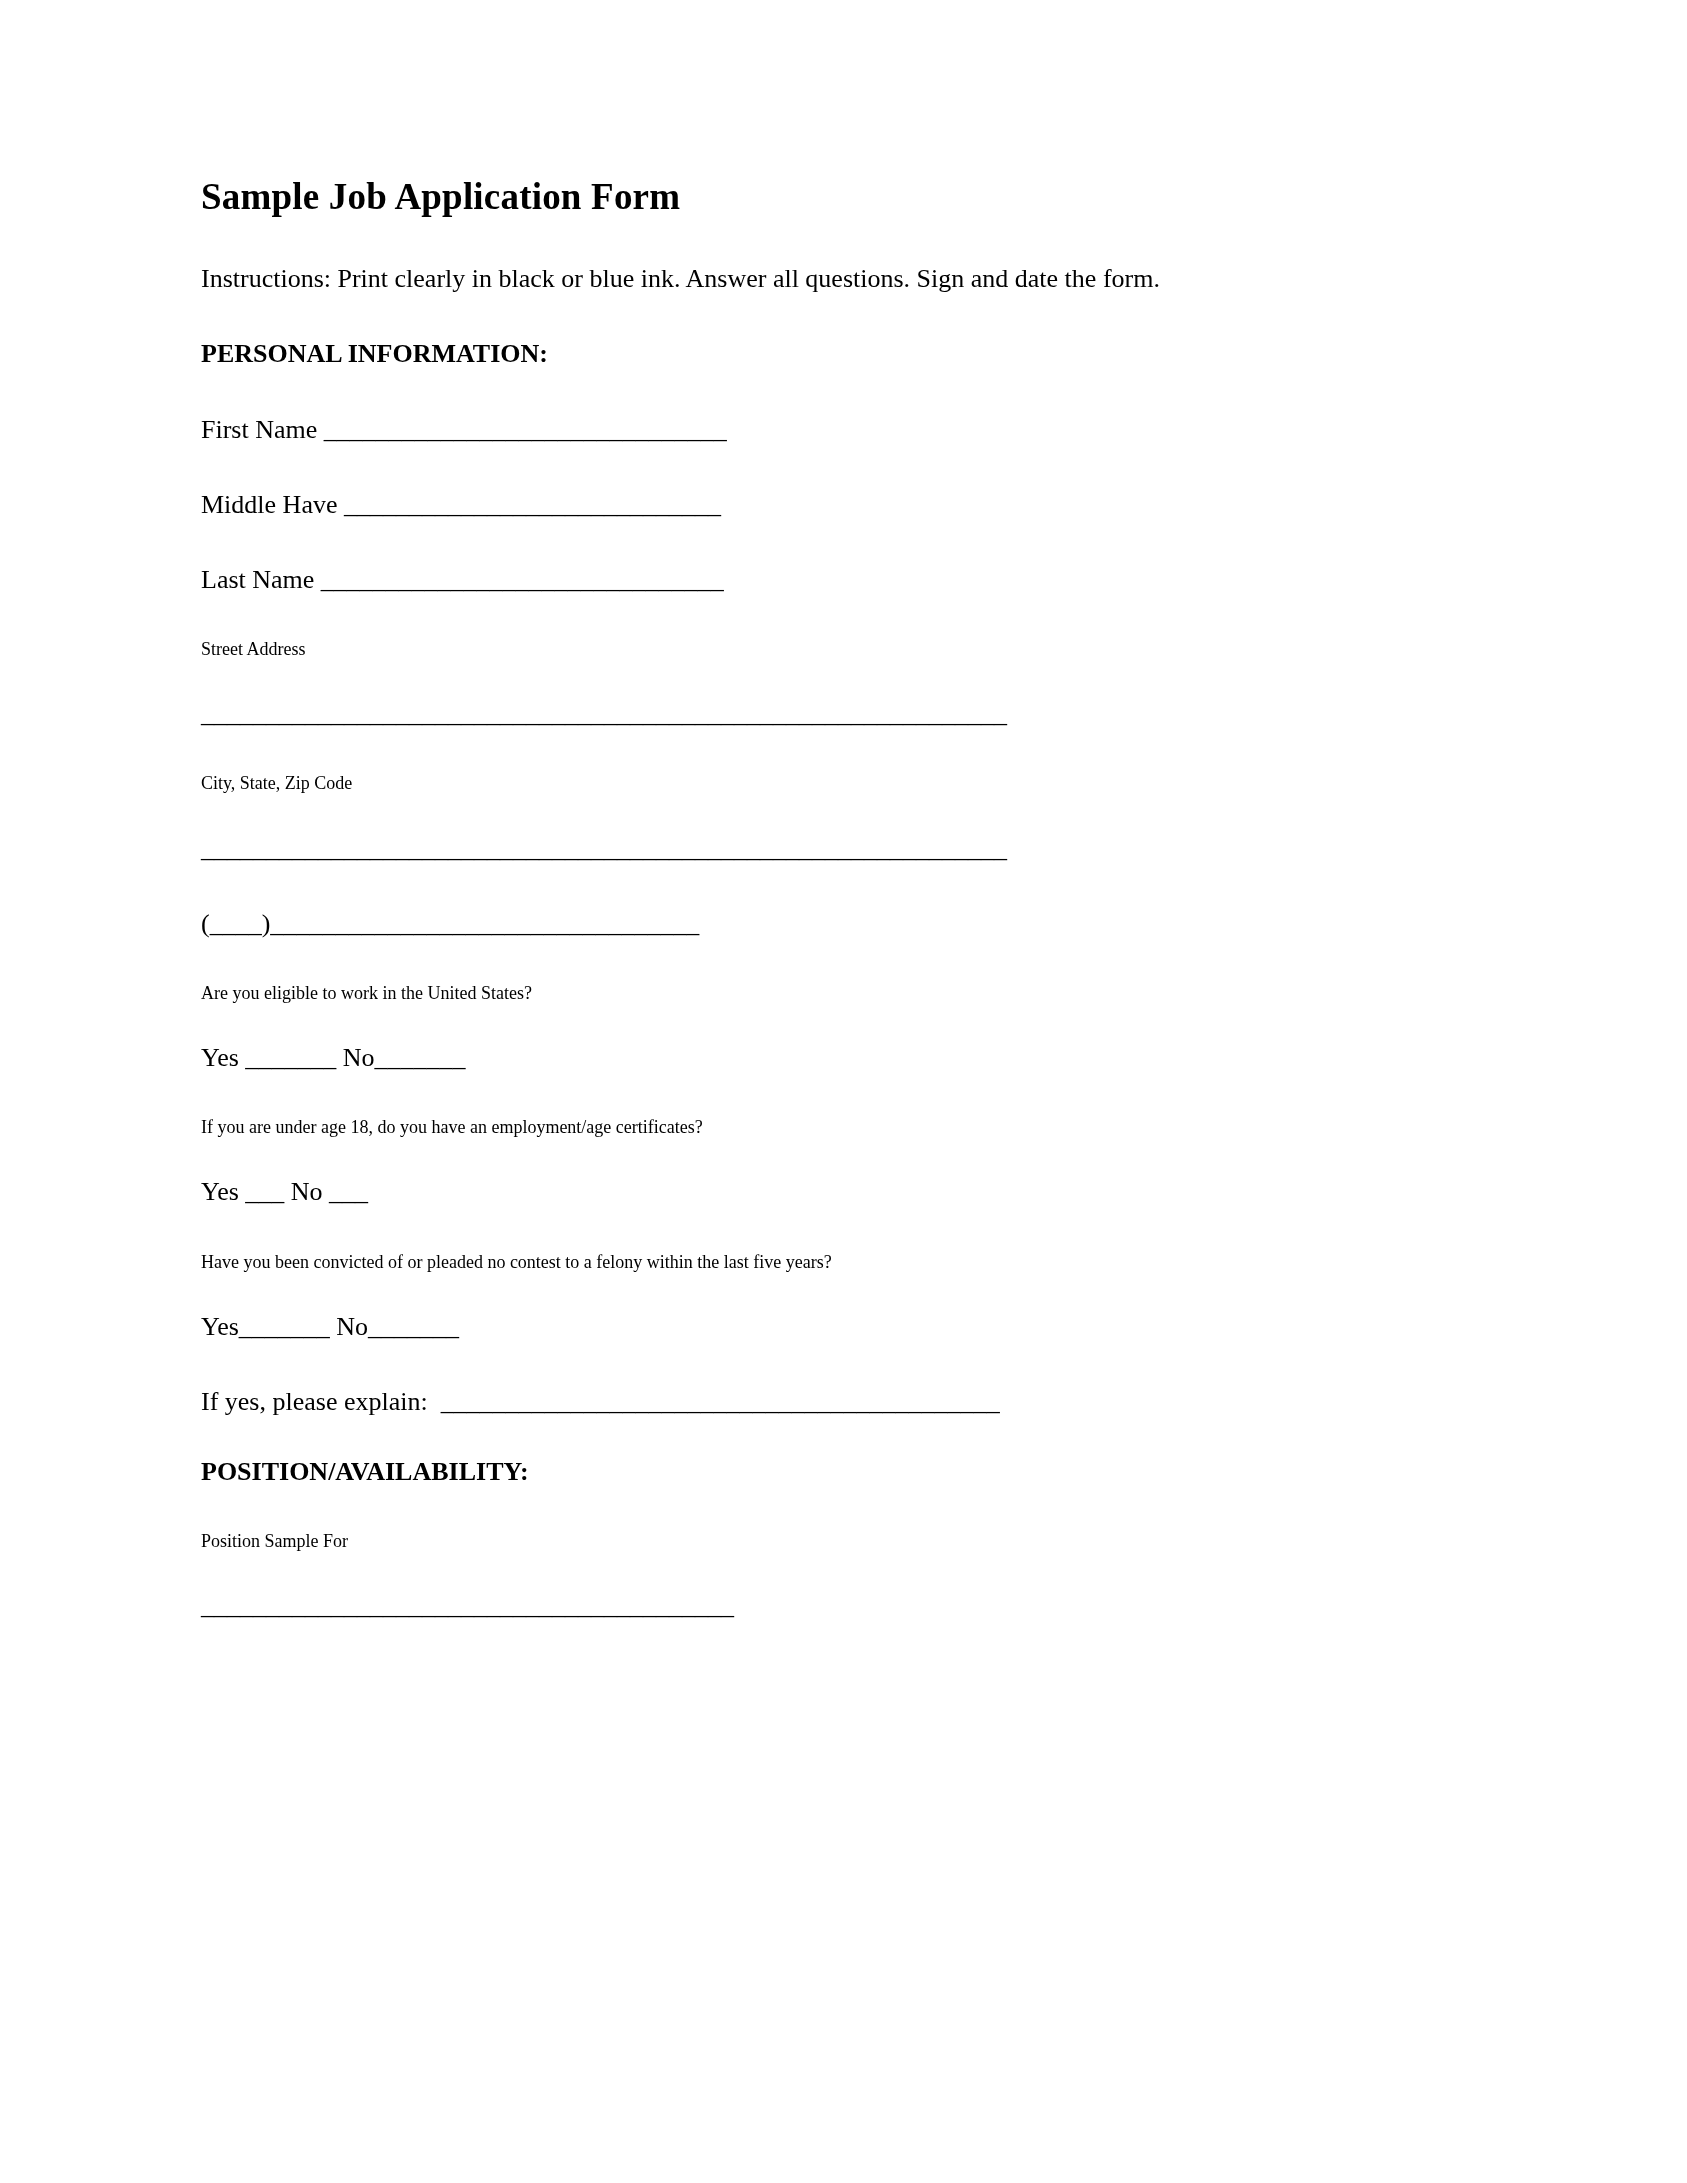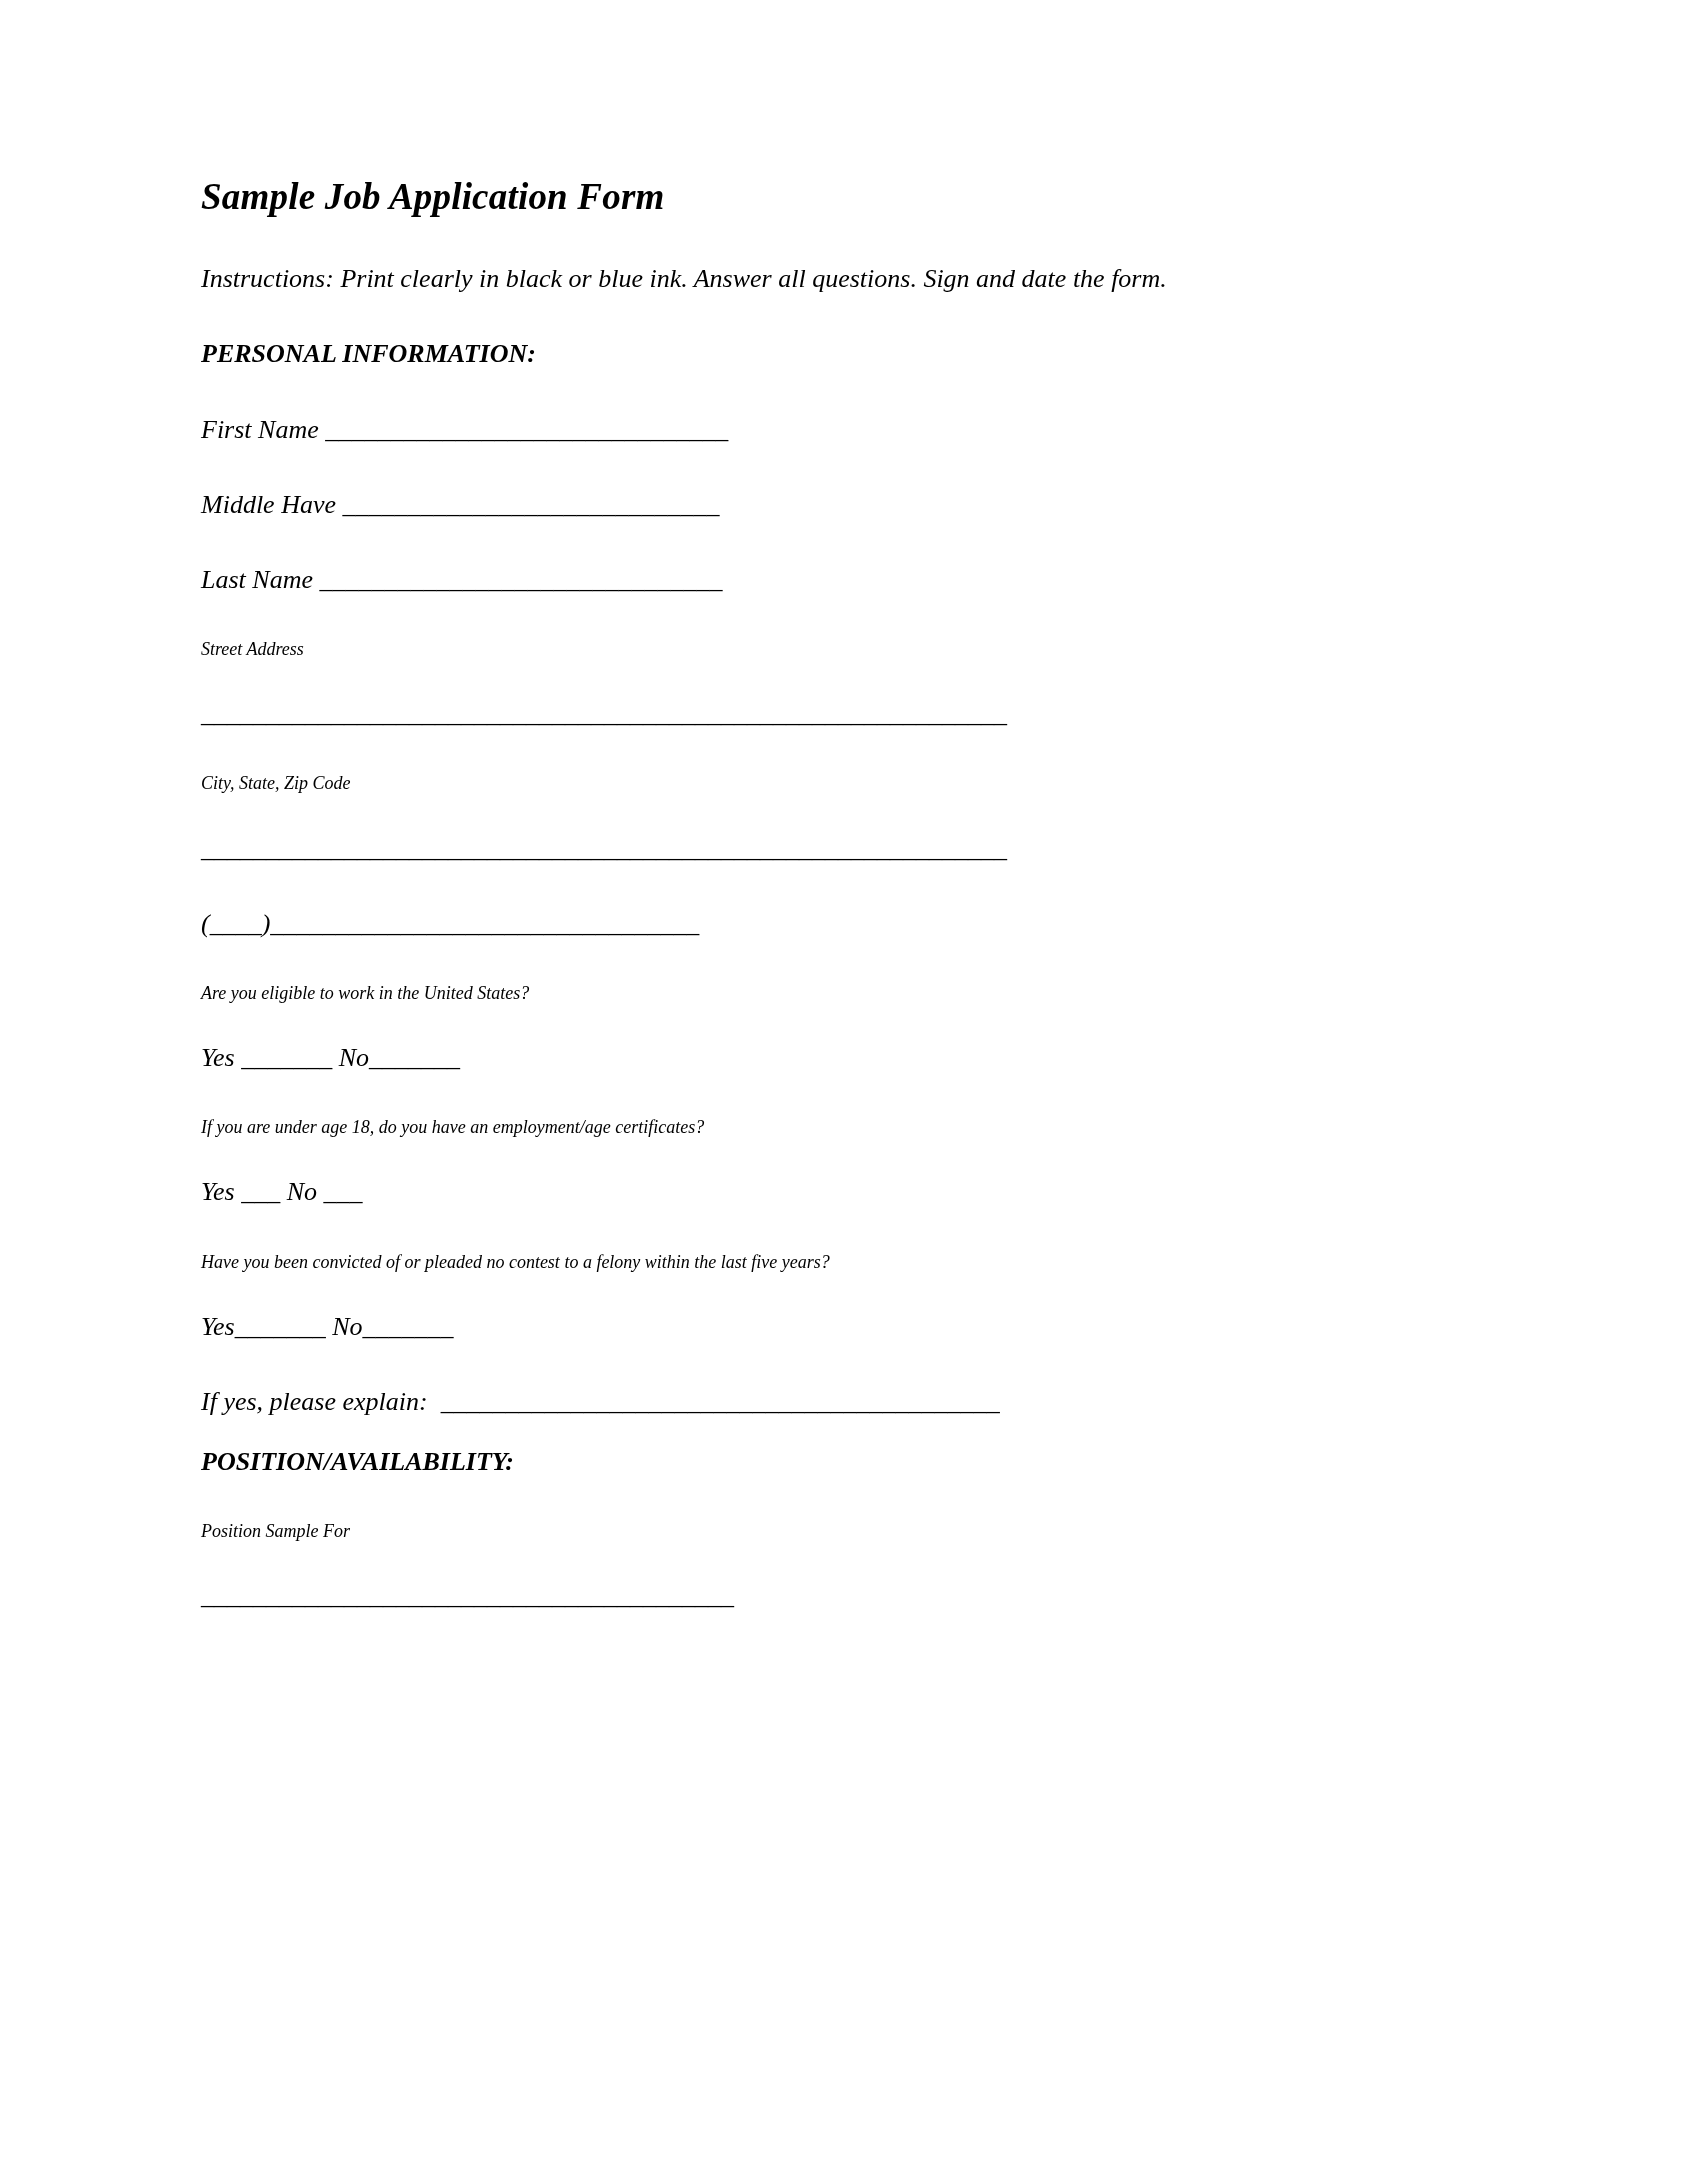--- a/index.html
+++ b/index.html
@@ -14,21 +14,20 @@
     color: #000000;
     overflow: hidden;
   }
   .page {
     position: relative;
     width: 1687px;
     height: 2160px;
     background: #ffffff;
     box-sizing: border-box;
     padding: 175px 201px 0 201px;
-    font-style: italic;
   }
   .doc-title {
     font-size: 37px;
     font-weight: bold;
     letter-spacing: 0.2px;
     margin: 0 0 42px 0;
     line-height: 1.2;
   }
   .para {
     font-size: 26px;
@@ -53,21 +52,21 @@
     margin: 0 0 35px 0;
   }
   .rule {
     font-size: 26px;
     line-height: 1.35;
     margin: 0 0 40px 0;
     white-space: pre;
     letter-spacing: 0px;
   }
   .tight {
-    margin-bottom: 25px;
+    margin-bottom: 35px;
   }
 </style>
 </head>
 <body>
 
 <div class="page">
 
   <h1 class="doc-title">Sample Job Application Form</h1>
 
   <p class="para">Instructions: Print clearly in black or blue ink. Answer all questions. Sign and date the form.</p>

